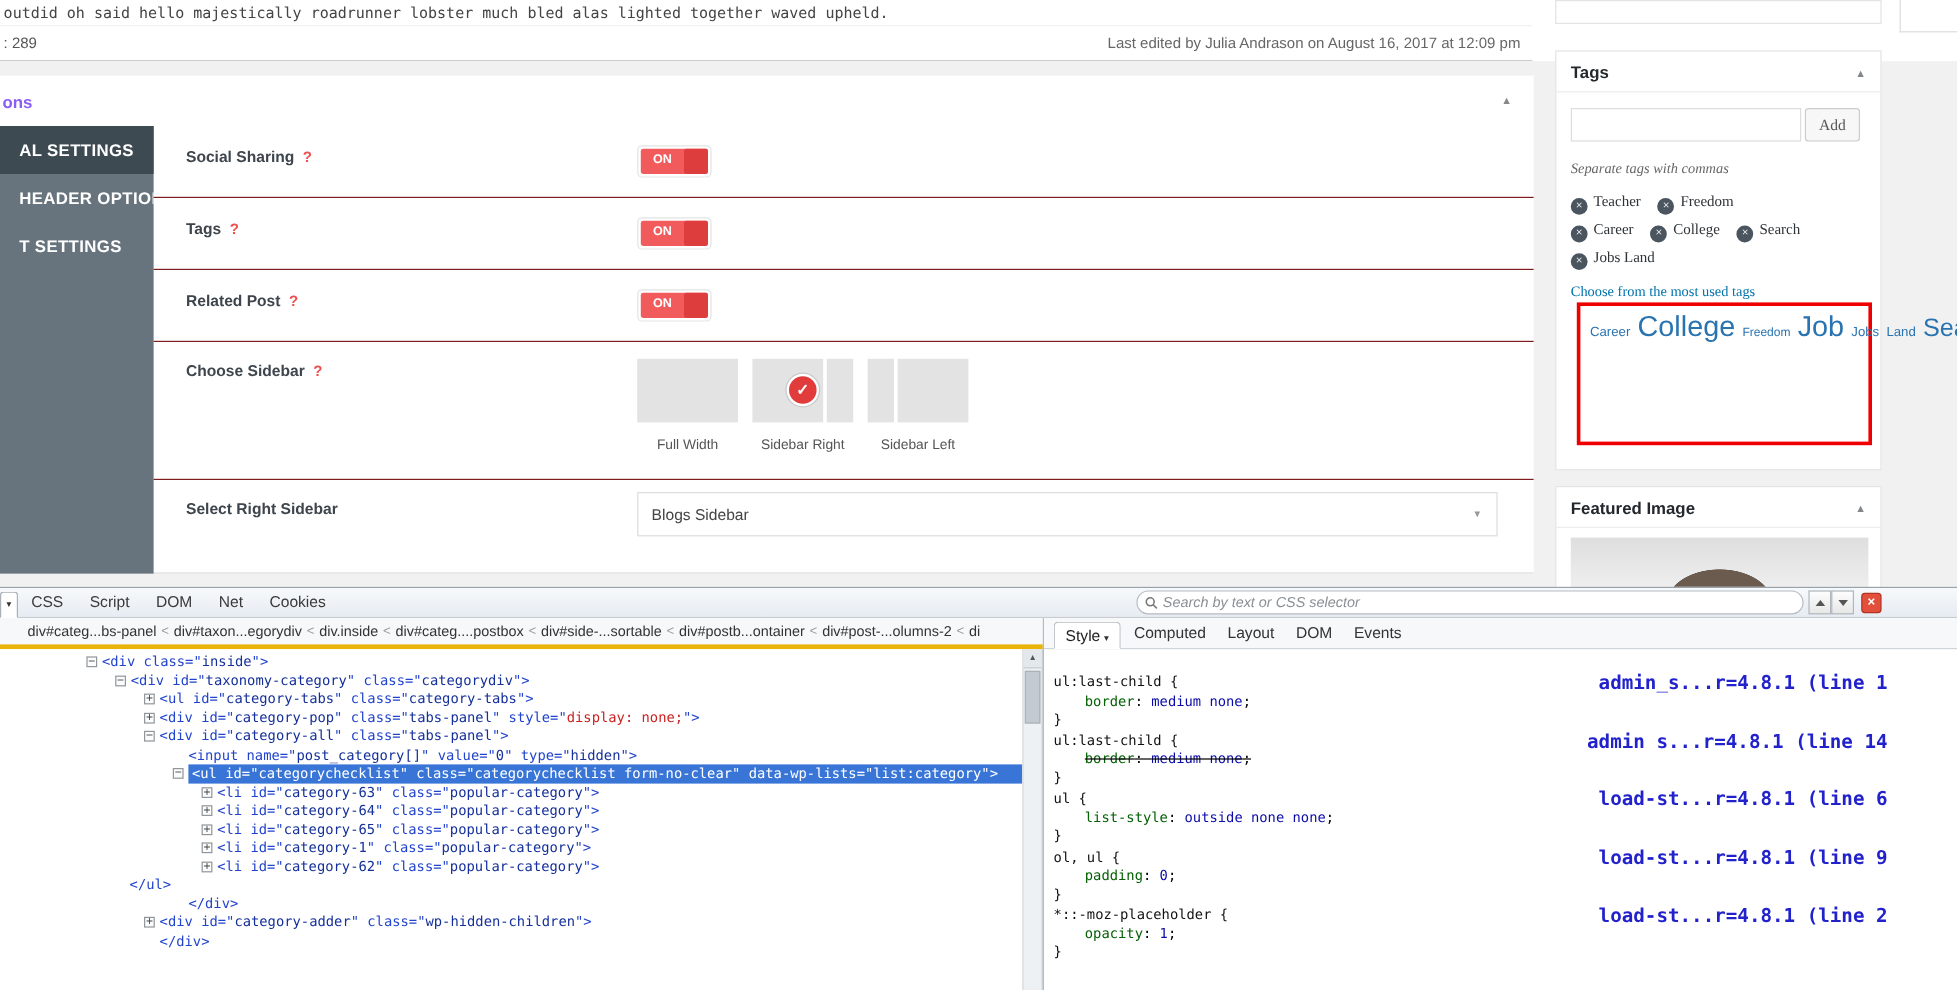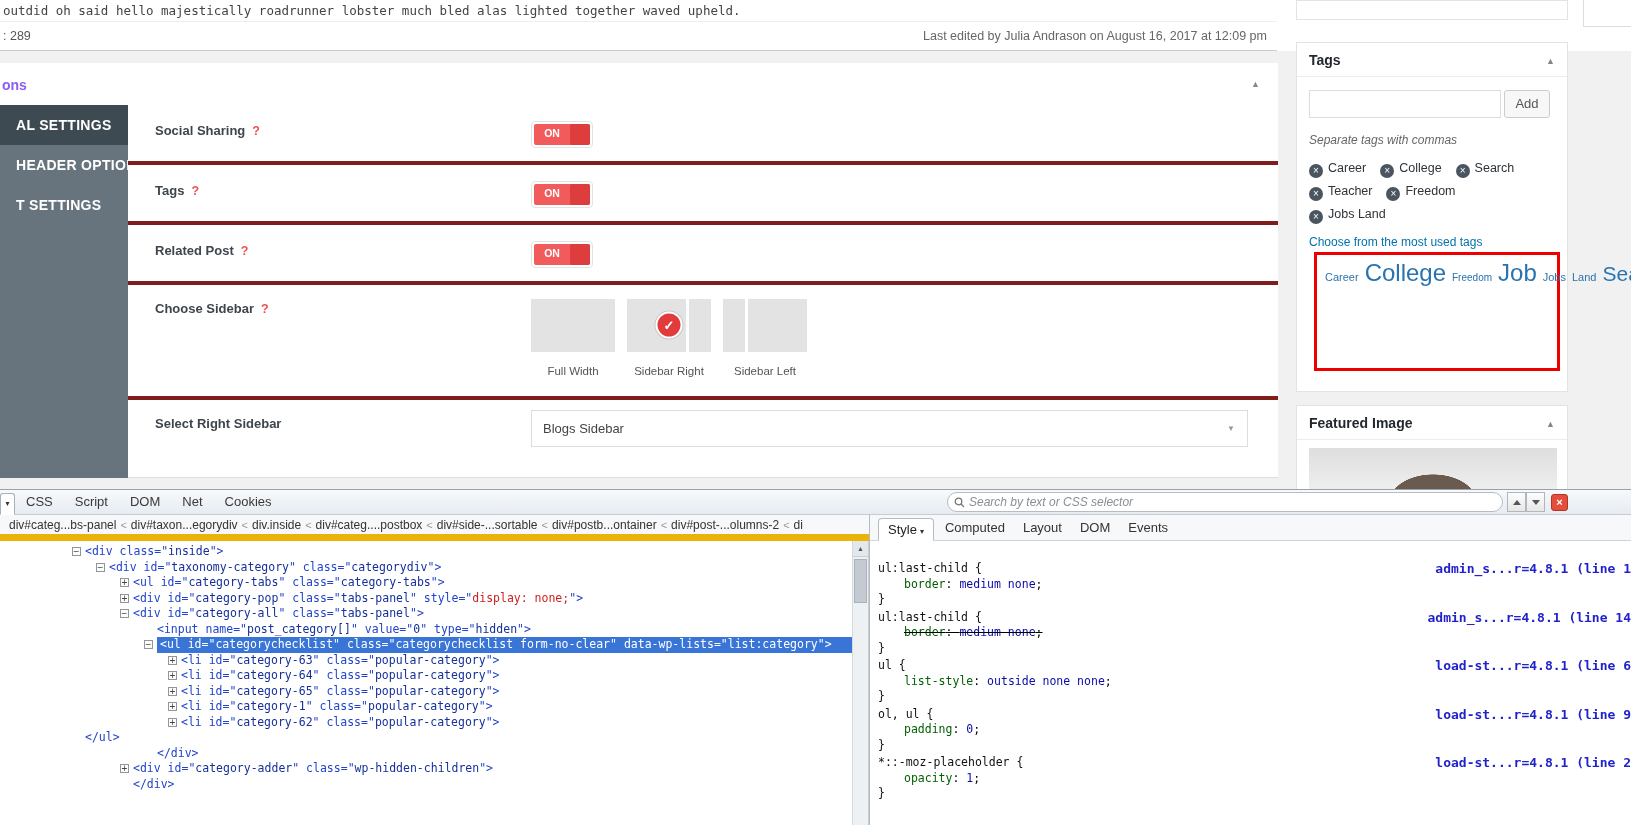--- a/index.html
+++ b/index.html
@@ -22,21 +22,21 @@
 
   
   #options-panel { position:absolute; left:0; top:63px; width:1278px; height:415px; background:#fff; border-bottom:1px solid #ddd; }
   #po-title { position:absolute; left:2px; top:14px; font-size:14px; font-weight:bold; color:#8b5cf6; }
   #po-collapse { position:absolute; right:18px; top:16px; font-size:9px; color:#888; cursor:pointer; }
   #po-nav { position:absolute; left:0; top:42px; width:128px; height:373px; background:#68747d; }
   .po-nav-item { height:40px; line-height:40px; padding-left:16px; color:#fff; font-size:14px;
     font-weight:bold; letter-spacing:.3px; white-space:nowrap; overflow:hidden; }
   .po-nav-item.active { background:#3d4a52; }
   #po-content { position:absolute; left:128px; top:42px; width:1150px; height:373px; }
-  .opt-row { position:absolute; left:0; width:1150px; border-bottom:4px solid #7f1d1d; }
+  .opt-row { position:absolute; left:0; width:1150px; border-bottom:1px solid #7f1d1d; }
   .row-1 { top:0; height:60px; } .row-2 { top:60px; height:60px; } .row-3 { top:120px; height:60px; }
   .row-4 { top:180px; height:115px; } .row-5 { top:295px; height:63px; border-bottom:none; }
   .opt-label { position:absolute; left:27px; top:18px; font-size:13px; font-weight:bold; color:#3e454d; }
   .row-4 .opt-label, .row-5 .opt-label { top:16px; }
   .help { color:#f05050; font-weight:bold; margin-left:7px; font-size:12.5px; }
 
   .toggle { position:absolute; left:403px; top:16px; width:62px; height:27px; border:1px solid #e3e3e3;
     border-radius:4px; padding:2px; background:#fff; cursor:pointer; }
   .toggle-inner { display:flex; width:100%; height:100%; background:#f15b5b; border-radius:2px; }
   .toggle-on { flex:1; color:#fff; font-size:10.5px; font-weight:bold; text-align:center; line-height:19px; }
@@ -57,21 +57,21 @@
   #sidebar-select-value { position:absolute; left:11px; top:0; line-height:35px; font-size:13px; color:#444; }
   #sidebar-select-caret { position:absolute; right:12px; top:13px; font-size:8px; color:#999; }
 
   
   .postbox { position:absolute; left:1296px; width:272px; background:#fff; border:1px solid #e3e3e3; }
   #tags-box { top:42px; height:350px; }
   #featured-box { top:405px; height:90px; }
   .postbox-header { height:34px; border-bottom:1px solid #ececec; position:relative; }
   .postbox-title { position:absolute; left:12px; top:0; line-height:34px; font-size:14px; font-weight:600; color:#23282d; }
   .postbox-arrow { position:absolute; right:12px; top:13px; font-size:9px; color:#82878c; cursor:pointer; }
-  #tags-body { padding:13px 10px 0 12px; }
+  #tags-body { padding:13px 10px 0 12px;font-family:Liberation Serif, serif; }
   #tag-input { display:inline-block; width:192px; height:28px; border:1px solid #ddd; background:#fff; vertical-align:middle; }
   #tag-add-btn { display:inline-block; width:46px; height:28px; margin-left:3px; background:#f7f7f7;
     border:1px solid #ccc; border-radius:3px; font-size:13px; color:#555; text-align:center; line-height:26px;
     vertical-align:middle; cursor:pointer; }
   #tags-hint { margin-top:15px; font-style:italic; font-size:12px; color:#666; }
   #chip-rows { margin-top:11px; }
   .chip-row { height:23px; white-space:nowrap; }
   .chip { margin-right:14px; }
   .chip-x { display:inline-block; width:14px; height:14px; border-radius:50%; background:#4a5560; color:#fff;
     font-size:10px; line-height:13px; text-align:center; vertical-align:-2px; cursor:pointer; }
@@ -104,22 +104,22 @@
   #dt-search-placeholder { font-style:italic; font-size:12px; color:#8a8f94; margin-left:4px; white-space:nowrap; }
   .dt-find-btn { width:19px; height:20px; background:linear-gradient(#fdfdfd,#e7e7e7); border:1px solid #b0b6bb;
     display:flex; align-items:center; justify-content:center; cursor:pointer; }
   .tri-up { width:0; height:0; border-left:4px solid transparent; border-right:4px solid transparent; border-bottom:5px solid #555; }
   .tri-down { width:0; height:0; border-left:4px solid transparent; border-right:4px solid transparent; border-top:5px solid #555; }
   #dt-close { width:17px; height:17px; margin:0 63px 0 6px; background:#e2503c; border:1px solid #b23425;
     border-radius:3px; color:#fff; font-size:11px; font-weight:bold; text-align:center; line-height:15px; cursor:pointer; }
 
   #dt-body { flex:1; display:flex; min-height:0; }
   #dt-left { width:869px; flex:none; display:flex; flex-direction:column; min-height:0; }
-  #dt-crumbbar { height:26px; flex:none; background:#f7f8f9; border-bottom:7px solid #eab308; display:flex;
-    align-items:center; padding-left:6px; overflow:hidden; white-space:nowrap; }
+  #dt-crumbbar { height:26px; flex:none; background:#f7f8f9; border-bottom:4px solid #eab308; display:flex;
+    align-items:center; padding-left:20px; overflow:hidden; white-space:nowrap; }
   .crumb { font-size:12px; color:#333; padding:0 3px; cursor:pointer; }
   .crumb-sep { font-size:11px; color:#999; padding:0 1px; }
   #dt-left-inner { flex:1; display:flex; min-height:0; }
   #html-tree { width:852px; flex:none; background:#fff; overflow:hidden; padding-top:3px;
     font-family:"DejaVu Sans Mono",monospace; font-size:11.5px; }
   .tree-line { height:15.5px; line-height:15.5px; white-space:nowrap; display:flex; align-items:center; color:#2244cc; }
   .expander { flex:none; width:9px; height:9px; border:1px solid #8f969c; background:#fcfcfc; font-size:10px;
     line-height:7px; text-align:center; color:#444; margin-right:4px; font-family:"Liberation Sans",sans-serif; cursor:pointer; }
   .expander.hidden-ex { visibility:hidden; }
   .tree-text { white-space:nowrap; }
@@ -136,21 +136,21 @@
   #dt-right { flex:1; display:flex; flex-direction:column; border-left:1px solid #b5bbc1; min-height:0;gap:14px; }
   #dt-right-tabs { height:26px; flex:none; background:#f7f8f9; border-bottom:1px solid #cfd4d9; display:flex; align-items:flex-end; }
   #style-tab { background:#fff; border:1px solid #b6bcc2; border-bottom-color:#fff; border-radius:4px 4px 0 0;
     margin:0 2px -1px 8px; padding:3px 9px; font-size:13px; color:#222; cursor:pointer; }
   #style-tab .caret { font-size:8px; color:#333; margin-left:3px; }
   .side-tab { padding:0 9px; line-height:25px; font-size:13px; color:#333; cursor:pointer; }
   #css-rules { flex:1; overflow:hidden; padding:6px 0 0 8px; font-family:"DejaVu Sans Mono",monospace; font-size:11.5px; }
   .css-rule { margin-bottom:2px; }
   .rule-head { display:flex; line-height:15.5px; }
   .sel { color:#111; line-height:15.5px; }
-  .rule-link { margin-left:auto; color:#2222cc; font-weight:bold; font-size:13px; 
+  .rule-link { margin-left:auto; color:#2222cc; font-weight:bold; font-size:16px; padding-right:58px;
     white-space:nowrap; overflow:hidden; cursor:pointer; }
   .prop { padding-left:26px; line-height:15.5px; cursor:pointer; }
   .prop .pn { color:#056105; }
   .prop .pv { color:#0b0ba8; }
   .prop.struck { text-decoration:line-through; }
 </style>
 </head>
 <body>
 
 <div id="screen">
@@ -257,22 +257,22 @@
 
   <div class="postbox" id="tags-box">
     <div class="postbox-header">
       <span class="postbox-title">Tags</span>
       <span class="postbox-arrow">▲</span>
     </div>
     <div id="tags-body">
       <span id="tag-input"></span><span id="tag-add-btn">Add</span>
       <div id="tags-hint">Separate tags with commas</div>
       <div id="chip-rows">
+          <div class="chip-row"><span class="chip"><span class="chip-x">×</span><span class="chip-label">Teacher</span></span><span class="chip"><span class="chip-x">×</span><span class="chip-label">Freedom</span></span></div>
           <div class="chip-row"><span class="chip"><span class="chip-x">×</span><span class="chip-label">Career</span></span><span class="chip"><span class="chip-x">×</span><span class="chip-label">College</span></span><span class="chip"><span class="chip-x">×</span><span class="chip-label">Search</span></span></div>
-          <div class="chip-row"><span class="chip"><span class="chip-x">×</span><span class="chip-label">Teacher</span></span><span class="chip"><span class="chip-x">×</span><span class="chip-label">Freedom</span></span></div>
           <div class="chip-row"><span class="chip"><span class="chip-x">×</span><span class="chip-label">Jobs Land</span></span></div>
         </div>
       <div id="most-used-link">Choose from the most used tags</div>
     </div>
   </div>
 
   <div id="red-cloud-box">
     <div id="tag-cloud"><span class="cloud-tag" style="font-size: 11px;">Career</span><span class="cloud-tag" style="font-size: 24px;">College</span><span class="cloud-tag" style="font-size: 10px;">Freedom</span><span class="cloud-tag" style="font-size: 24px;">Job</span><span class="cloud-tag" style="font-size: 11px;">Jobs</span><span class="cloud-tag" style="font-size: 11px;">Land</span><span class="cloud-tag" style="font-size: 21px;">Search</span></div>
   </div>
 
@@ -370,21 +370,21 @@
                 <span class="tree-text">&lt;li id="<span class="tv-val">category-65</span>" class="<span class="tv-val">popular-category</span>"&gt;</span>
               </div>
               <div class="tree-line" style="padding-left: 168px;">
                 <span class="expander">+</span>
                 <span class="tree-text">&lt;li id="<span class="tv-val">category-1</span>" class="<span class="tv-val">popular-category</span>"&gt;</span>
               </div>
               <div class="tree-line" style="padding-left: 168px;">
                 <span class="expander">+</span>
                 <span class="tree-text">&lt;li id="<span class="tv-val">category-62</span>" class="<span class="tv-val">popular-category</span>"&gt;</span>
               </div>
-              <div class="tree-line" style="padding-left: 72px;">
+              <div class="tree-line" style="padding-left: 95px;">
                 <span class="expander hidden-ex"></span>
                 <span class="tree-text">&lt;/ul&gt;</span>
               </div>
               <div class="tree-line" style="padding-left: 144px;">
                 <span class="expander hidden-ex"></span>
                 <span class="tree-text">&lt;/div&gt;</span>
               </div>
               <div class="tree-line" style="padding-left: 120px;">
                 <span class="expander">+</span>
                 <span class="tree-text">&lt;div id="<span class="tv-val">category-adder</span>" class="<span class="tv-val">wp-hidden-children</span>"&gt;</span>

